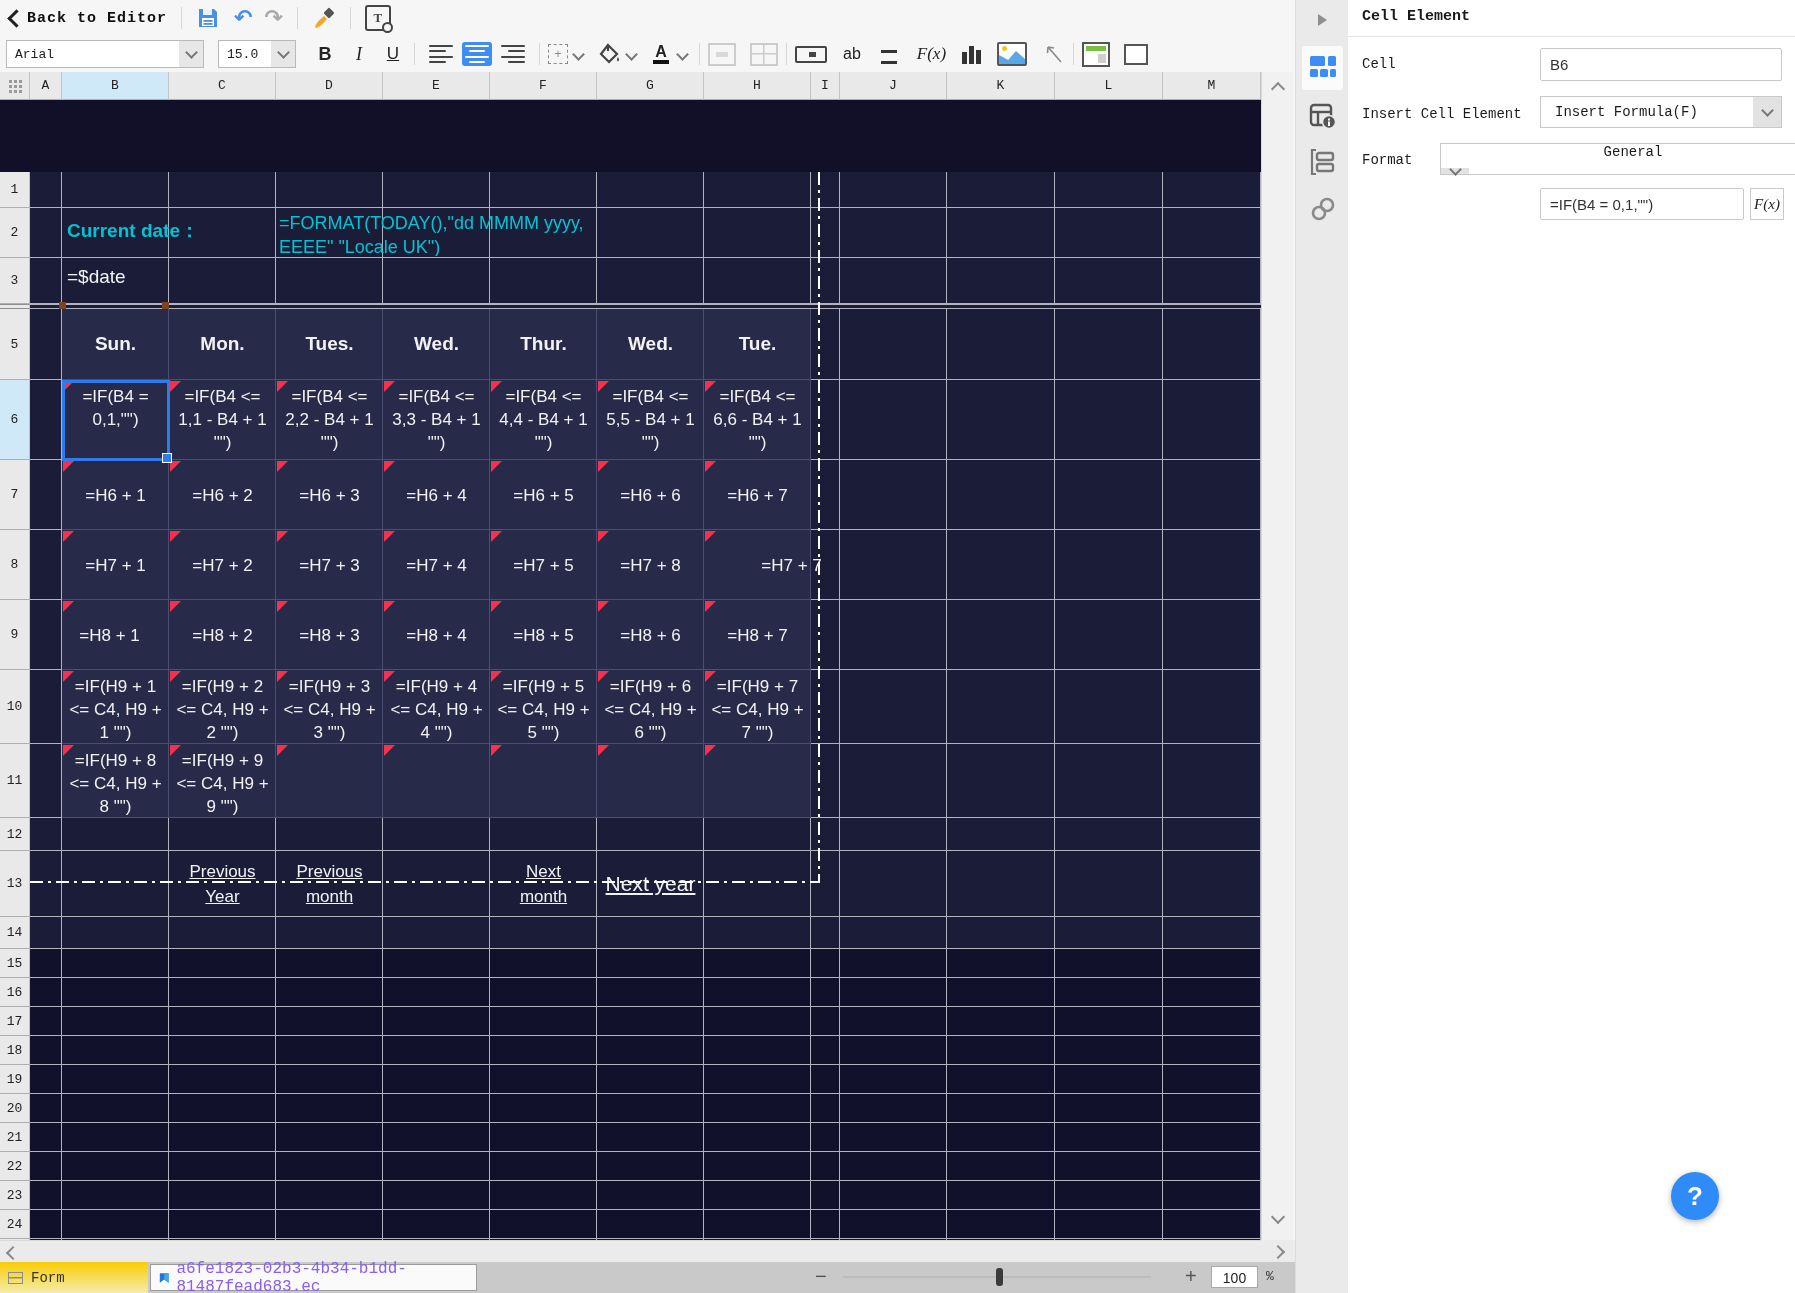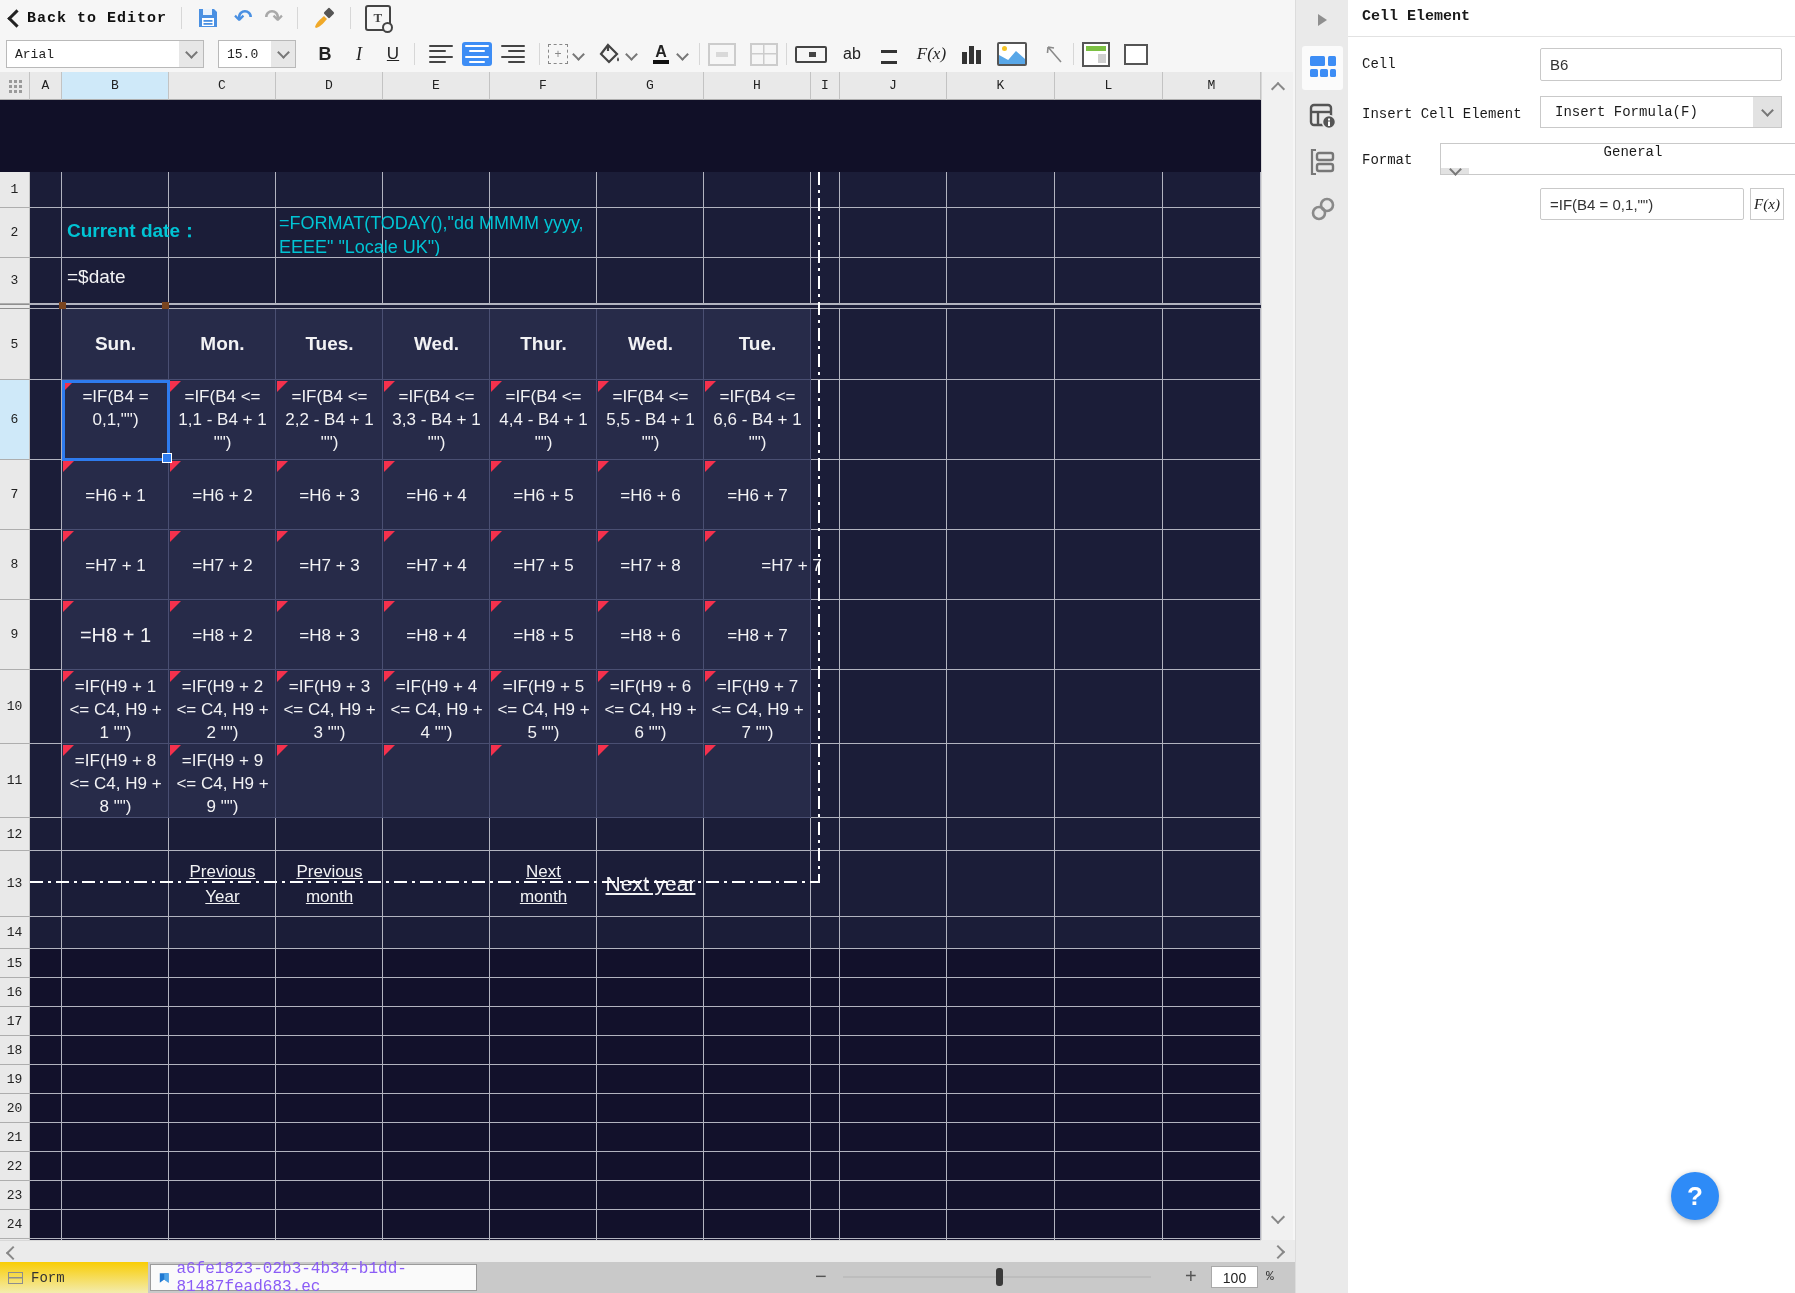--- a/index.html
+++ b/index.html
@@ -674,21 +674,21 @@
       <div class="overlay-txt" style="left: 279px; top: 481.5px; width: 101px; height: 44.5px; font-size: 17px; line-height: 23px; text-align: center;">=H7 + 3</div>
       <div class="tri" style="left: 277px; top: 459px; position: absolute;"></div>
       <div class="overlay-txt" style="left: 386px; top: 481.5px; width: 101px; height: 44.5px; font-size: 17px; line-height: 23px; text-align: center;">=H7 + 4</div>
       <div class="tri" style="left: 384px; top: 459px; position: absolute;"></div>
       <div class="overlay-txt" style="left: 493px; top: 481.5px; width: 101px; height: 44.5px; font-size: 17px; line-height: 23px; text-align: center;">=H7 + 5</div>
       <div class="tri" style="left: 491px; top: 459px; position: absolute;"></div>
       <div class="overlay-txt" style="left: 600px; top: 481.5px; width: 101px; height: 44.5px; font-size: 17px; line-height: 23px; text-align: center;">=H7 + 8</div>
       <div class="tri" style="left: 598px; top: 459px; position: absolute;"></div>
       <div class="overlay-txt" style="left: 741px; top: 481.5px; width: 101px; height: 44.5px; font-size: 17px; line-height: 23px; text-align: center;">=H7 + 7</div>
       <div class="tri" style="left: 705px; top: 459px; position: absolute;"></div>
-      <div class="overlay-txt" style="left: 65px; top: 551.5px; width: 101px; height: 44.5px; font-size: 20px; line-height: 23px; text-align: center;">=H8 + 1</div>
+      <div class="overlay-txt" style="left: 59px; top: 551.5px; width: 101px; height: 44.5px; font-size: 17px; line-height: 23px; text-align: center;">=H8 + 1</div>
       <div class="tri" style="left: 63px; top: 529px; position: absolute;"></div>
       <div class="overlay-txt" style="left: 172px; top: 551.5px; width: 101px; height: 44.5px; font-size: 17px; line-height: 23px; text-align: center;">=H8 + 2</div>
       <div class="tri" style="left: 170px; top: 529px; position: absolute;"></div>
       <div class="overlay-txt" style="left: 279px; top: 551.5px; width: 101px; height: 44.5px; font-size: 17px; line-height: 23px; text-align: center;">=H8 + 3</div>
       <div class="tri" style="left: 277px; top: 529px; position: absolute;"></div>
       <div class="overlay-txt" style="left: 386px; top: 551.5px; width: 101px; height: 44.5px; font-size: 17px; line-height: 23px; text-align: center;">=H8 + 4</div>
       <div class="tri" style="left: 384px; top: 529px; position: absolute;"></div>
       <div class="overlay-txt" style="left: 493px; top: 551.5px; width: 101px; height: 44.5px; font-size: 17px; line-height: 23px; text-align: center;">=H8 + 5</div>
       <div class="tri" style="left: 491px; top: 529px; position: absolute;"></div>
       <div class="overlay-txt" style="left: 600px; top: 551.5px; width: 101px; height: 44.5px; font-size: 17px; line-height: 23px; text-align: center;">=H8 + 6</div>

